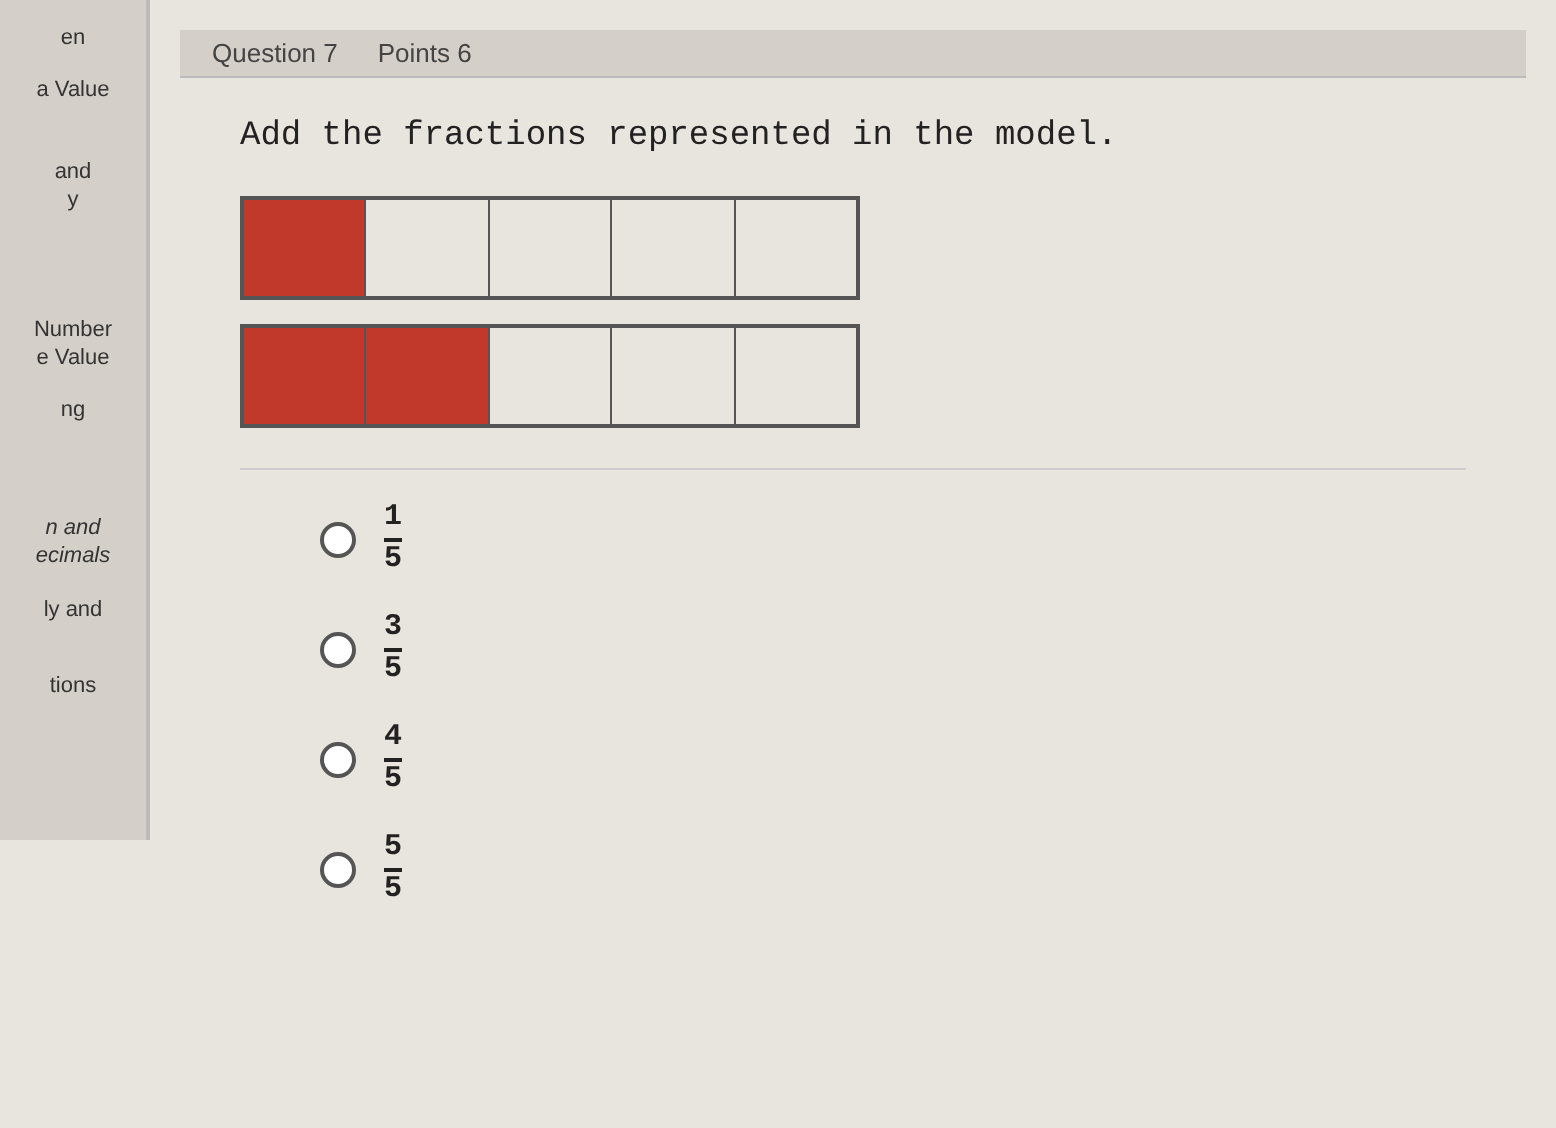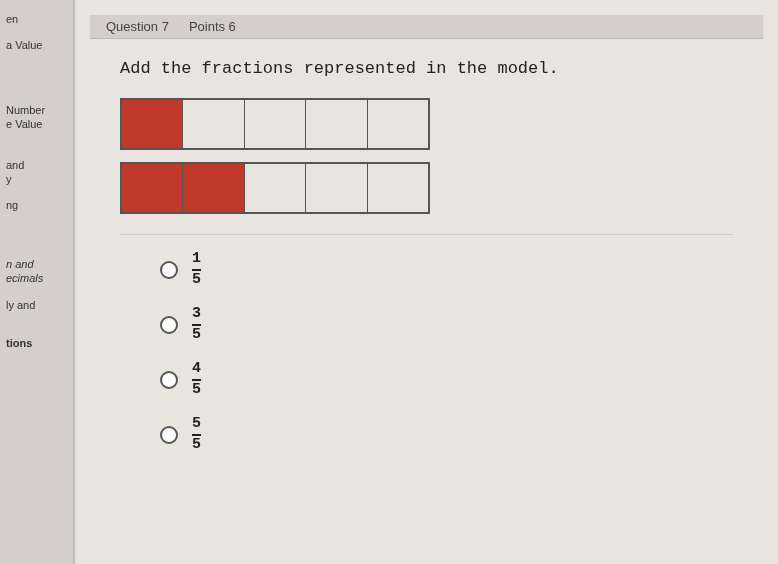--- a/index.html
+++ b/index.html
@@ -8,28 +8,29 @@
       width: 778px;
       height: 564px;
       background-color: #e8e4de;
       font-family: Arial, sans-serif;
       overflow: hidden;
       display: flex;
     }
 
     .sidebar {
       width: 75px;
-      height: 564px;
+      height: 420px;
       background-color: #d4cfc8;
       border-right: 2px solid #bbb;
       display: flex;
       flex-direction: column;
       padding: 8px 4px;
       gap: 4px;
       flex-shrink: 0;
+      text-align: center;
     }
 
     .sidebar-item {
       font-size: 11px;
       color: #333;
       padding: 4px 2px;
       line-height: 1.3;
       cursor: pointer;
     }
 
@@ -155,39 +156,39 @@
 </head>
 <body>
 
 <div class="sidebar">
   <div class="sidebar-item">
     <span>en</span>
   </div>
   <div class="sidebar-item">
     <span>a Value</span>
   </div>
+  <div class="sidebar-item" style="white-space:pre-line;">
+    <span>and
+y</span>
+  </div>
   <div class="sidebar-item" style="white-space:pre-line; margin-top: 24px;">
     <span>Number
 e Value</span>
   </div>
-  <div class="sidebar-item" style="white-space:pre-line;">
-    <span>and
-y</span>
-  </div>
   <div class="sidebar-item">
     <span>ng</span>
   </div>
   <div class="sidebar-item" style="white-space:pre-line; margin-top: 18px; font-style: italic;">
     <span>n and
 ecimals</span>
   </div>
   <div class="sidebar-item">
     <span>ly and</span>
   </div>
-  <div class="sidebar-item" style="margin-top: 12px; font-weight: bold;">
+  <div class="sidebar-item" style="margin-top: 12px;">
     <span>tions</span>
   </div>
 </div>
 
 <div class="main-content">
 
   <div class="header-bar">
     <span>Question 7</span>
     <span>Points 6</span>
   </div>

